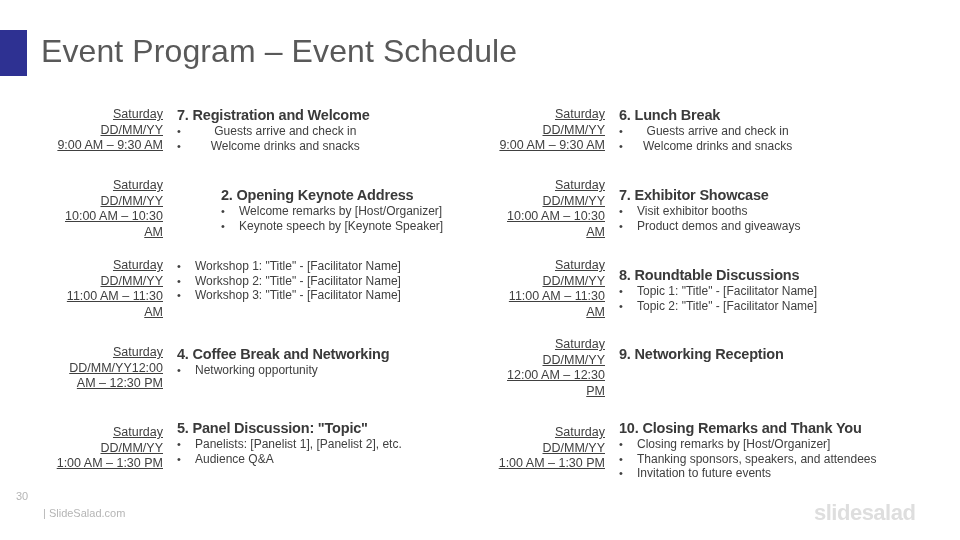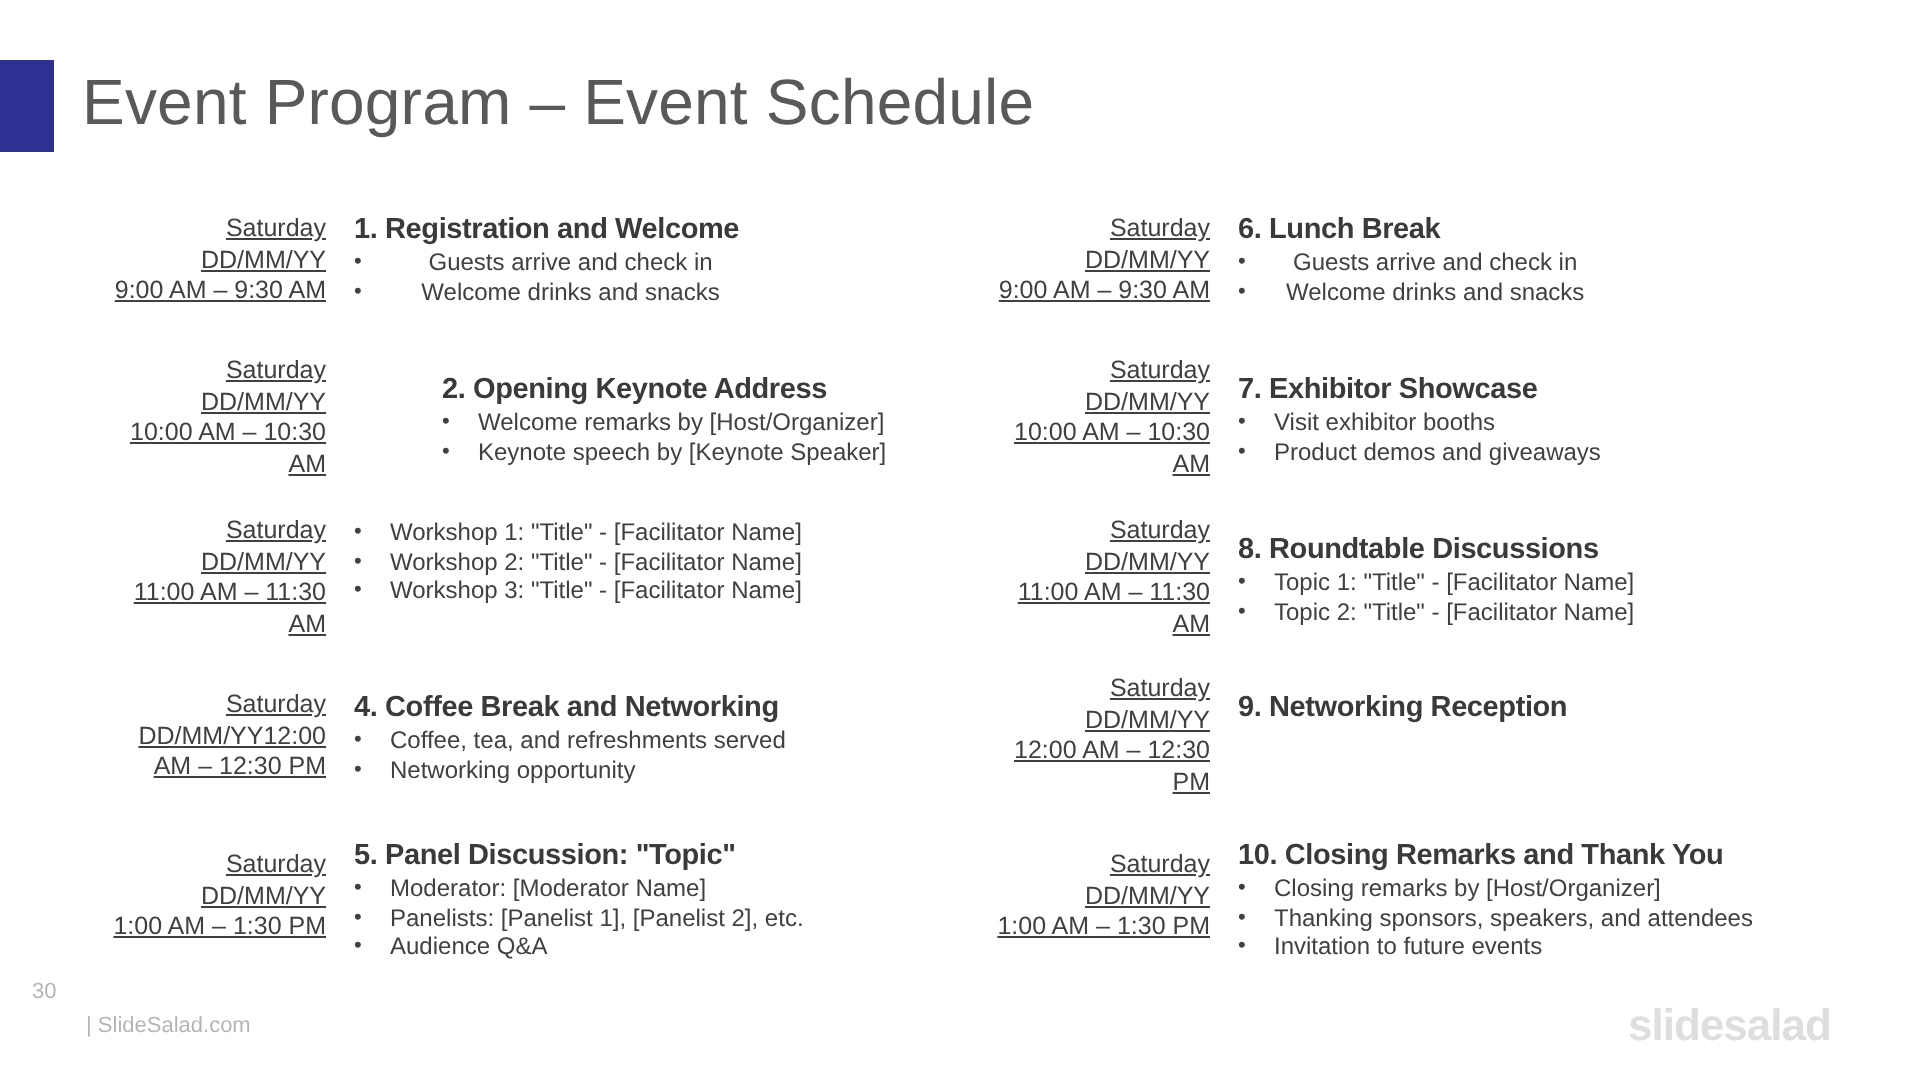--- a/index.html
+++ b/index.html
@@ -25,21 +25,21 @@
 <div class="accent"></div>
 <h1 class="title">Event Program – Event Schedule</h1>
 
 <div class="event">
   <div class="when" style="left:30px; top:107px; width:133px;">
     <div>Saturday</div>
     <div>DD/MM/YY</div>
     <div>9:00  AM  – 9:30  AM</div>
   </div>
   <div class="info" style="left:177px; top:107px;">
-    <div class="ev-title">1. Registration and Welcome</div>
+    <div class="ev-title">7. Registration and Welcome</div>
     <ul class="bullets wide">
       <li>Guests arrive and check in</li>
       <li>Welcome drinks and snacks</li>
     </ul>
   </div>
 </div>
 
 <div class="event">
   <div class="when" style="left:30px; top:178px; width:133px;">
     <div>Saturday</div>
@@ -74,36 +74,34 @@
 
 <div class="event">
   <div class="when" style="left:30px; top:345px; width:133px;">
     <div>Saturday</div>
     <div>DD/MM/YY12:00</div>
     <div>AM  – 12:30  PM</div>
   </div>
   <div class="info" style="left:177px; top:346px;">
     <div class="ev-title">4. Coffee Break and Networking</div>
     <ul class="bullets">
-      <li>Coffee, tea, and refreshments  served</li>
       <li>Networking opportunity</li>
     </ul>
   </div>
 </div>
 
 <div class="event">
   <div class="when" style="left:30px; top:425px; width:133px;">
     <div>Saturday</div>
     <div>DD/MM/YY</div>
     <div>1:00  AM  – 1:30  PM</div>
   </div>
   <div class="info" style="left:177px; top:420px;">
     <div class="ev-title">5. Panel Discussion: "Topic"</div>
     <ul class="bullets">
-      <li>Moderator: [Moderator Name]</li>
       <li>Panelists: [Panelist 1], [Panelist 2], etc.</li>
       <li>Audience Q&amp;A</li>
     </ul>
   </div>
 </div>
 
 <div class="event">
   <div class="when" style="left:470px; top:107px; width:135px;">
     <div>Saturday</div>
     <div>DD/MM/YY</div>

